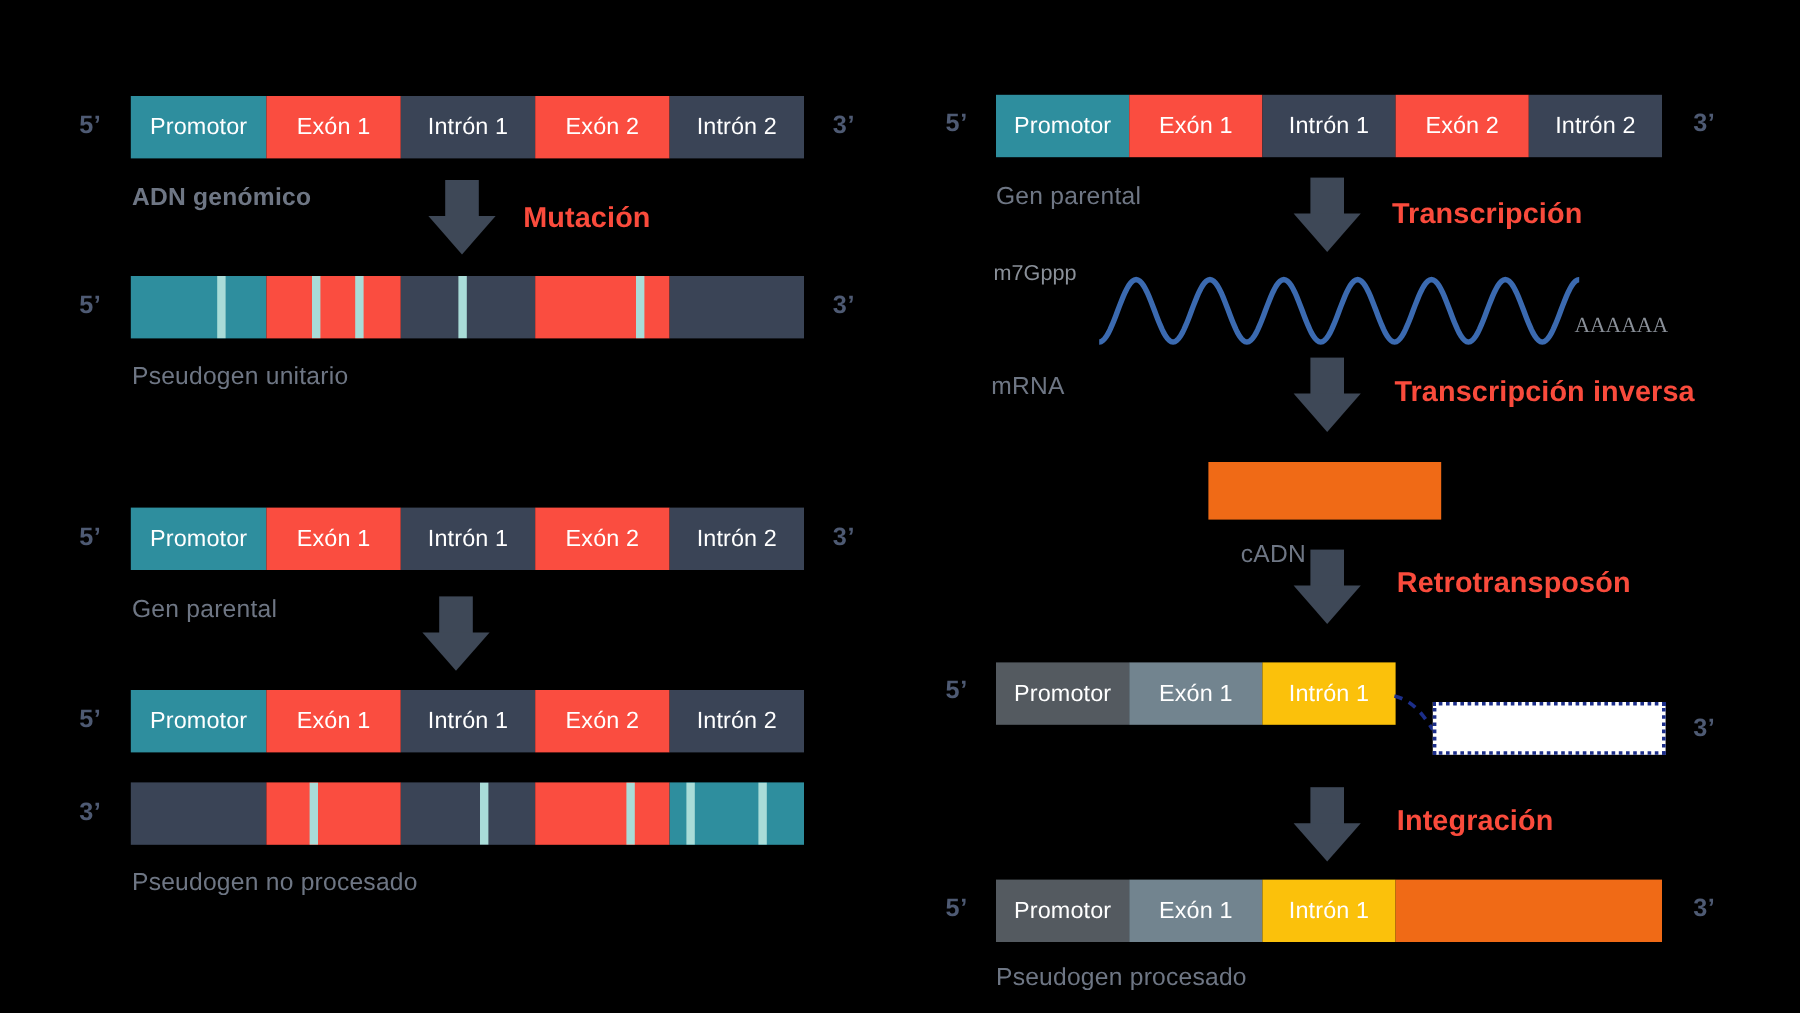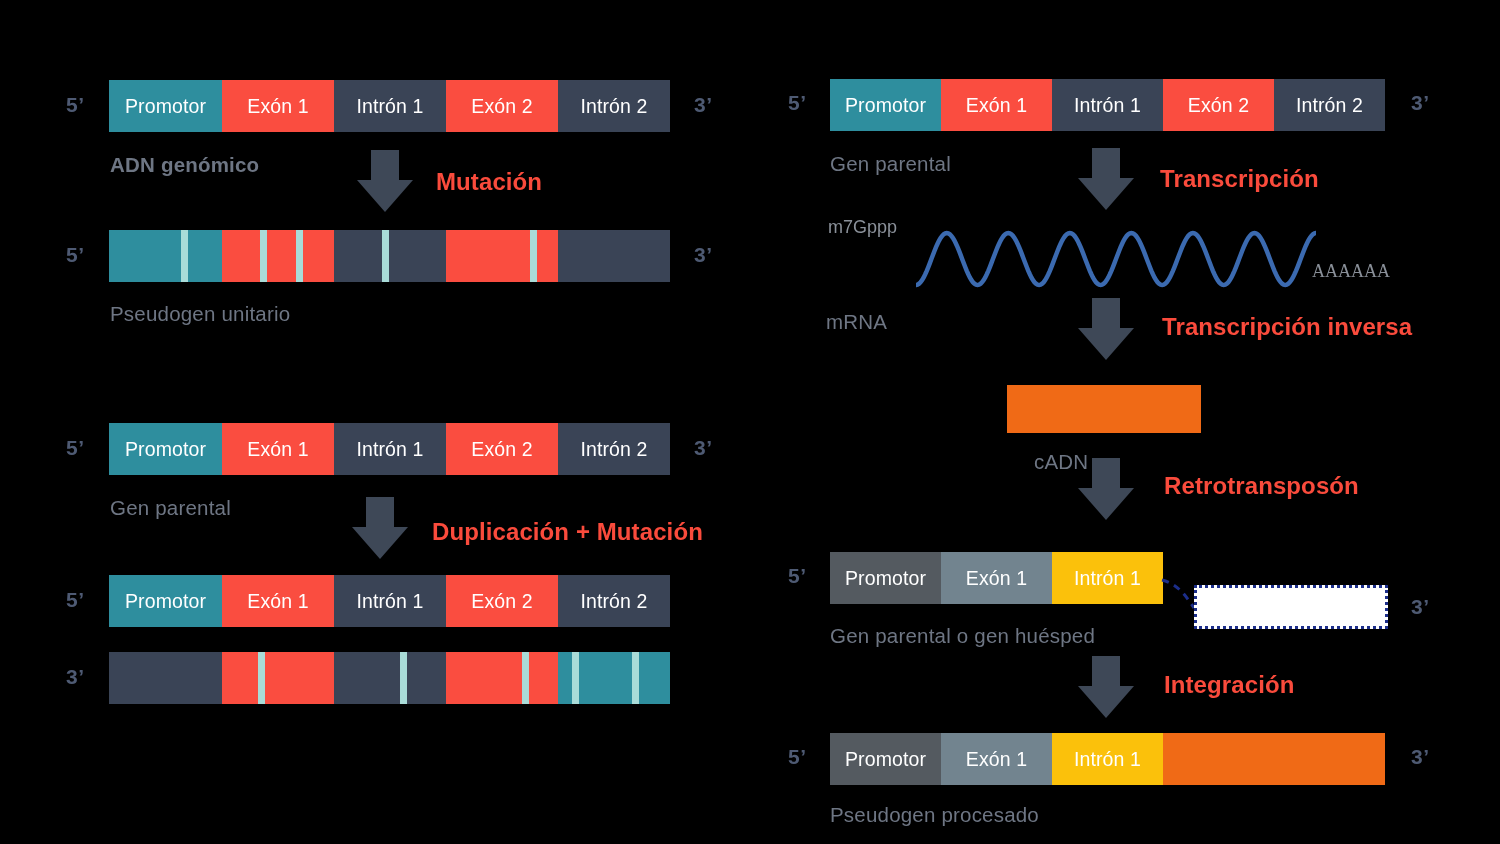--- a/index.html
+++ b/index.html
@@ -123,21 +123,20 @@
       <div class="seg" style="width: 112px; background: rgb(58, 68, 86);">
         <span>Intrón 2</span>
       </div>
     </div>
   <div class="caption" style="left:110px;top:496px;">Gen parental</div>
 
   <div class="arrow" style="left:352px;top:497px;">
     <div class="shaft" style="background: rgb(62, 72, 87);"></div>
     <div class="head" style="border-top-color: rgb(62, 72, 87);"></div>
   </div>
-  <div class="steplabel" style="left:432px;top:518px;">Duplicación + Mutación</div>
 
   <div class="endlabel" style="left:66px;top:588px;">5’</div>
   <div class="bar" id="bar-duplicate" style="left:109px;top:575px;">
       <div class="seg" style="width: 113px; background: rgb(46, 142, 158);">
         <span>Promotor</span>
       </div>
       <div class="seg" style="width: 112px; background: rgb(250, 77, 64);">
         <span>Exón 1</span>
       </div>
       <div class="seg" style="width: 112px; background: rgb(58, 68, 86);">
@@ -161,20 +160,21 @@
         <div class="mut" style="left: 66px;"></div>
       </div>
       <div class="seg plain" style="width: 112px; background: rgb(250, 77, 64);">
         <div class="mut" style="left: 76px;"></div>
       </div>
       <div class="seg plain" style="width: 112px; background: rgb(46, 142, 158);">
         <div class="mut" style="left: 14px;"></div>
         <div class="mut" style="left: 74px;"></div>
       </div>
     </div>
+  <div class="caption" style="left:110px;top:724px;">Pseudogen no procesado</div>
 
   <div class="endlabel" style="left:788px;top:91px;">5’</div>
   <div class="endlabel" style="left:1411px;top:91px;">3’</div>
   <div class="bar" id="bar-parental-right" style="left:830px;top:79px;">
       <div class="seg" style="width: 111px; background: rgb(46, 142, 158);">
         <span>Promotor</span>
       </div>
       <div class="seg" style="width: 111px; background: rgb(250, 77, 64);">
         <span>Exón 1</span>
       </div>
@@ -226,21 +226,20 @@
       <div class="seg" style="width: 111px; background: rgb(84, 90, 96);">
         <span>Promotor</span>
       </div>
       <div class="seg" style="width: 111px; background: rgb(114, 132, 143);">
         <span>Exón 1</span>
       </div>
       <div class="seg" style="width: 111px; background: rgb(251, 193, 11);">
         <span>Intrón 1</span>
       </div>
     </div>
-  <div class="caption" style="left:830px;top:624px;">Gen parental o gen huésped</div>
 
   <div class="connector" style="left:1160px;top:578px;">
     <svg width="44" height="36" viewBox="0 0 44 36" xmlns="http://www.w3.org/2000/svg">
       <path d="M2 2 C 18 6, 26 18, 34 30" fill="none" stroke="#1C2E8A" stroke-width="3" stroke-dasharray="7 6"></path>
     </svg>
   </div>
   <div class="whitebox" style="left: 1194px; top: 585px; width: 194px; height: 44px; background: rgb(255, 255, 255); border-color: rgb(28, 46, 138);"></div>
 
   <div class="arrow" style="left:1078px;top:656px;">
     <div class="shaft" style="background: rgb(62, 72, 87);"></div>

